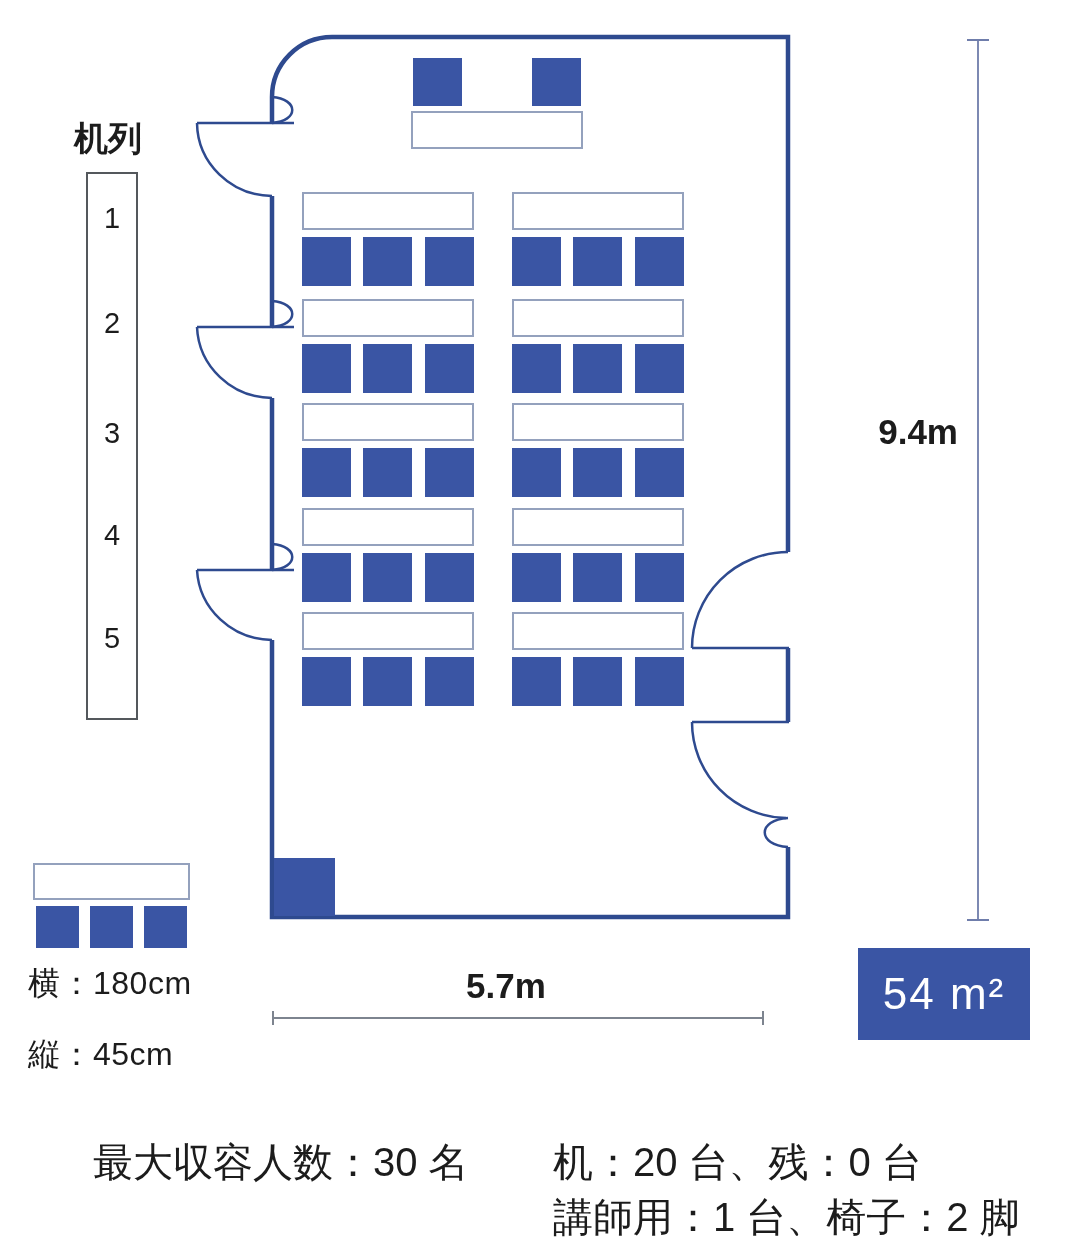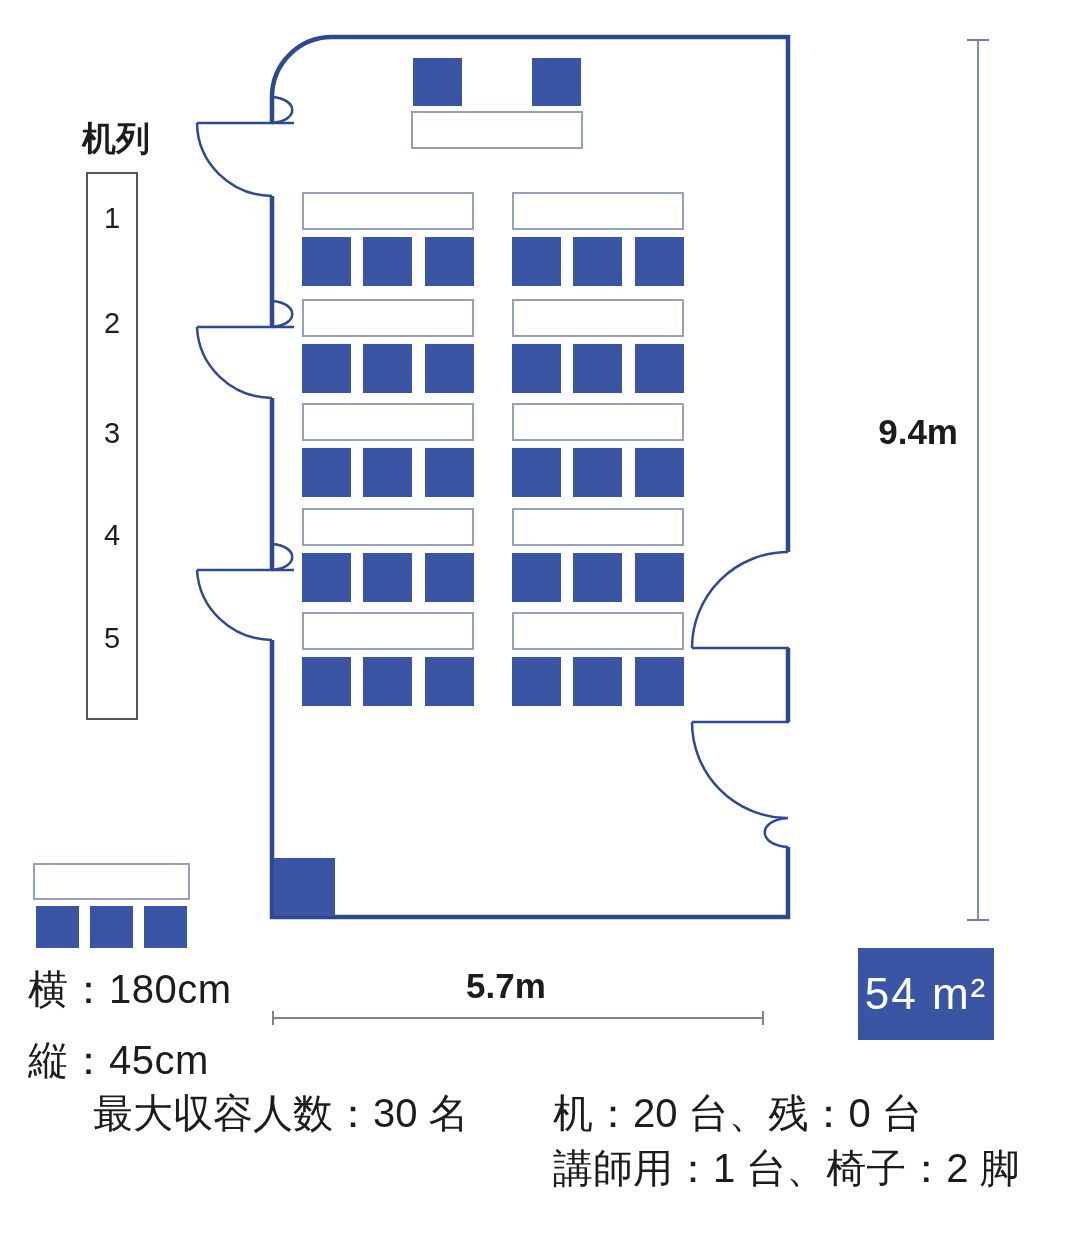--- a/index.html
+++ b/index.html
@@ -9,30 +9,30 @@
   }
   svg{position:absolute;left:0;top:0;}
   .chair{position:absolute;width:49px;height:49px;background:#3a55a4;}
   .desk{position:absolute;width:172px;height:38px;background:#ffffff;border:2px solid #94a1bd;box-sizing:border-box;}
   .desk-group{position:absolute;width:172px;height:97px;}
   .desk-group .desk{left:0;top:0;}
   .desk-group .chair{top:45px;}
   .desk-group .c1{left:0;}
   .desk-group .c2{left:61px;}
   .desk-group .c3{left:123px;}
-  .deskrows-title{position:absolute;left:74px;top:116px;width:76px;text-align:right;font-size:34px;font-weight:bold;}
+  .deskrows-title{position:absolute;left:74px;top:116px;width:76px;text-align:left;font-size:34px;font-weight:bold;}
   .rowbox{position:absolute;left:86px;top:172px;width:52px;height:548px;border:2px solid #54585c;box-sizing:border-box;background:#fff;}
   .row-num{position:absolute;left:86px;width:52px;text-align:center;font-size:29px;}
   .corner-square{position:absolute;left:274px;top:858px;width:61px;height:58px;background:#3a55a4;}
   .legend-chair{width:43px;height:42px;}
-  .legend-text{position:absolute;left:28px;font-size:40px;letter-spacing:0.5px;}
+  .legend-text{position:absolute;left:28px;font-size:32px;letter-spacing:0.5px;}
   .dim-label{position:absolute;font-size:35px;font-weight:bold;}
-  .area-box{position:absolute;left:858px;top:948px;width:136px;height:92px;background:#3a55a4;display:flex;align-items:center;justify-content:center;}
+  .area-box{position:absolute;left:858px;top:948px;width:172px;height:92px;background:#3a55a4;display:flex;align-items:center;justify-content:center;}
   .area-box span{color:#ffffff;font-size:44px;letter-spacing:2px;}
-  .summary{position:absolute;top:1086px;font-size:40px;line-height:55px;white-space:nowrap;}
+  .summary{position:absolute;top:1135px;font-size:40px;line-height:55px;white-space:nowrap;}
 </style>
 </head>
 <body>
 
 <div id="canvas">
 
   <svg width="1071" height="1260" viewBox="0 0 1071 1260">
     <g stroke="#2e4a8f" stroke-width="4.5" fill="none">
       <path d="M 272,123 L 272,97 A 60,60 0 0 1 332,37 L 788,37 L 788,552"></path>
       <path d="M 788,648 L 788,722"></path>

